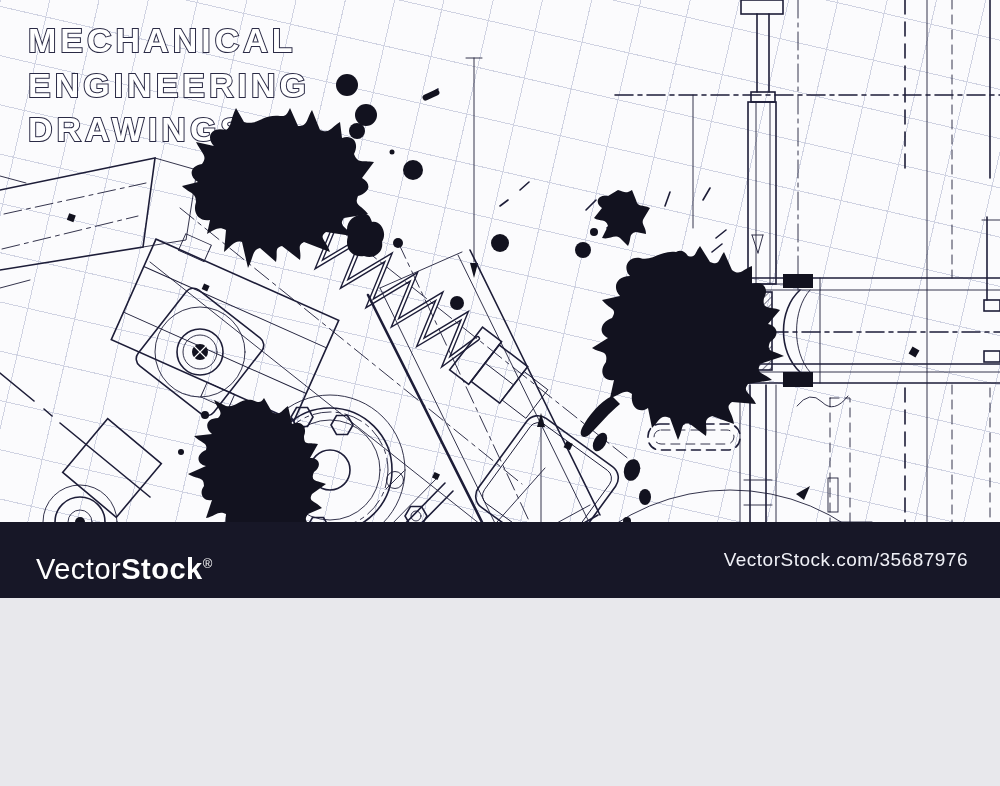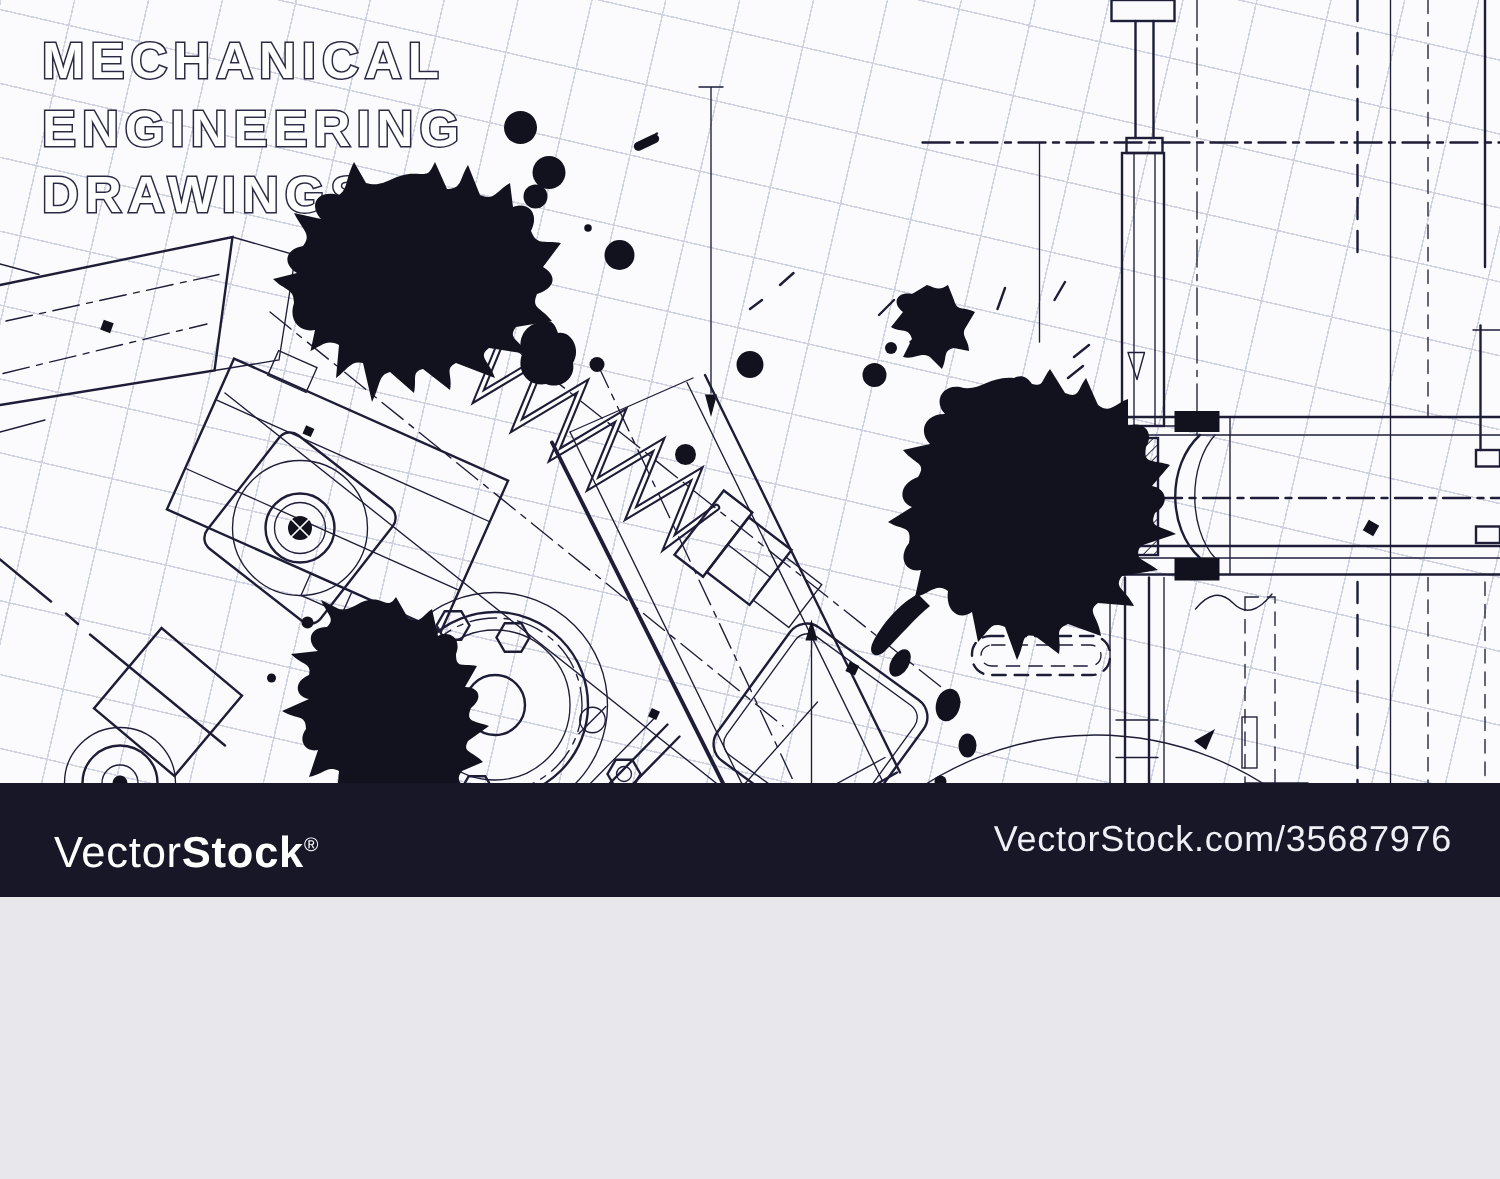--- a/index.html
+++ b/index.html
@@ -18,21 +18,21 @@
   #bp .cdash{stroke-dasharray:18 5 4 5;}
   #bp .ink{fill:var(--c-ink,#12121f);stroke:none;}
   #bp .wht{stroke:#fff;fill:none;stroke-width:1.1;}
   #bp .title-t{fill:var(--c-titlefill,#fff);stroke:var(--c-titlestroke,#2a2a45);stroke-width:2;paint-order:stroke;
      font-family:"Liberation Sans",sans-serif;font-weight:bold;font-size:34px;letter-spacing:4px;}
   .bar{position:absolute;left:0;bottom:0;width:100%;height:76px;background:var(--c-barbg,#171727);
        display:flex;align-items:center;justify-content:space-between;}
   .brand{color:var(--c-bartext,#fff);font-size:29px;margin-left:36px;letter-spacing:0.5px;margin-top:19px;}
   .b-reg{font-weight:normal;} .b-bold{font-weight:bold;}
   .b-sup{font-size:13px;vertical-align:super;font-weight:normal;}
-  .attr{color:var(--c-attrtext,#eff0f6);font-size:24px;margin-right:32px;letter-spacing:0.5px;}
+  .attr{color:var(--c-attrtext,#eff0f6);font-size:19px;margin-right:32px;letter-spacing:0.5px;}
 </style>
 </head>
 <body>
 
 <div class="stage">
   <div class="grid"></div>
 
   <svg id="bp" width="1000" height="710" viewBox="0 0 1000 710">
     <defs>
       <pattern id="h" width="5" height="5" patternUnits="userSpaceOnUse" patternTransform="rotate(45)">

